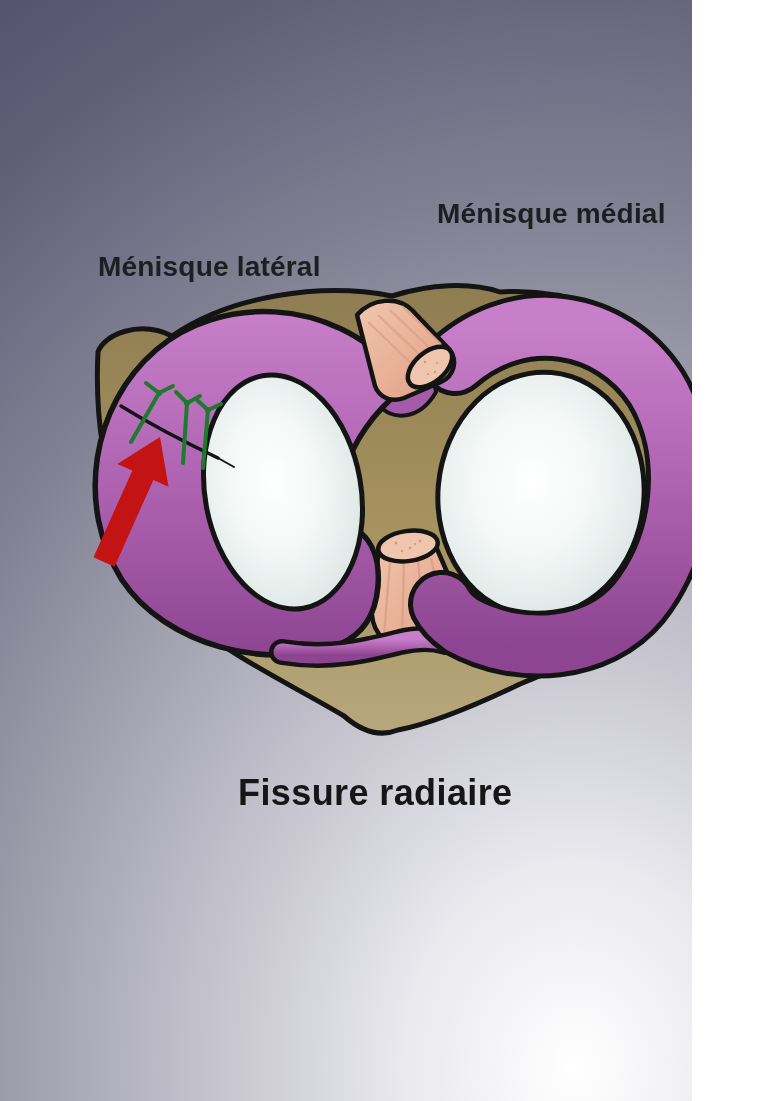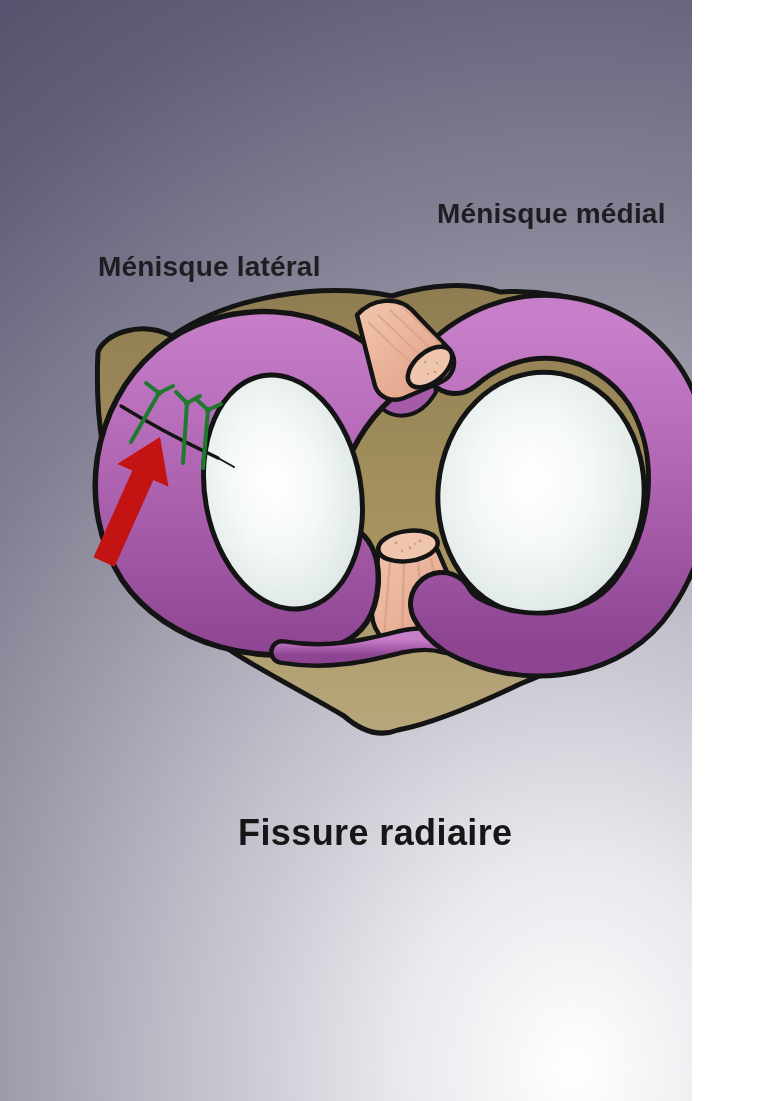--- a/index.html
+++ b/index.html
@@ -17,21 +17,21 @@
     position:absolute;
     font-weight:700;
     color:#1d1d22;
     white-space:nowrap;
     letter-spacing:0.2px;
   }
   .label-small{font-size:28px;}
   .label-caption{font-size:36px;color:#161616;letter-spacing:0.4px;}
   #label-medial{left:437px;top:198px;}
   #label-lateral{left:98px;top:251px;text-align:right;}
-  #label-caption{left:238px;top:812px;}
+  #label-caption{left:238px;top:772px;}
 </style>
 </head>
 <body>
 
 <div id="canvas">
 
   <svg id="figure-svg" width="778" height="1101" viewBox="0 0 778 1101">
     <defs>
       <linearGradient id="boneGrad" x1="0" y1="0" x2="0" y2="1">
         <stop offset="0%" stop-color="#8f7d52"></stop>

